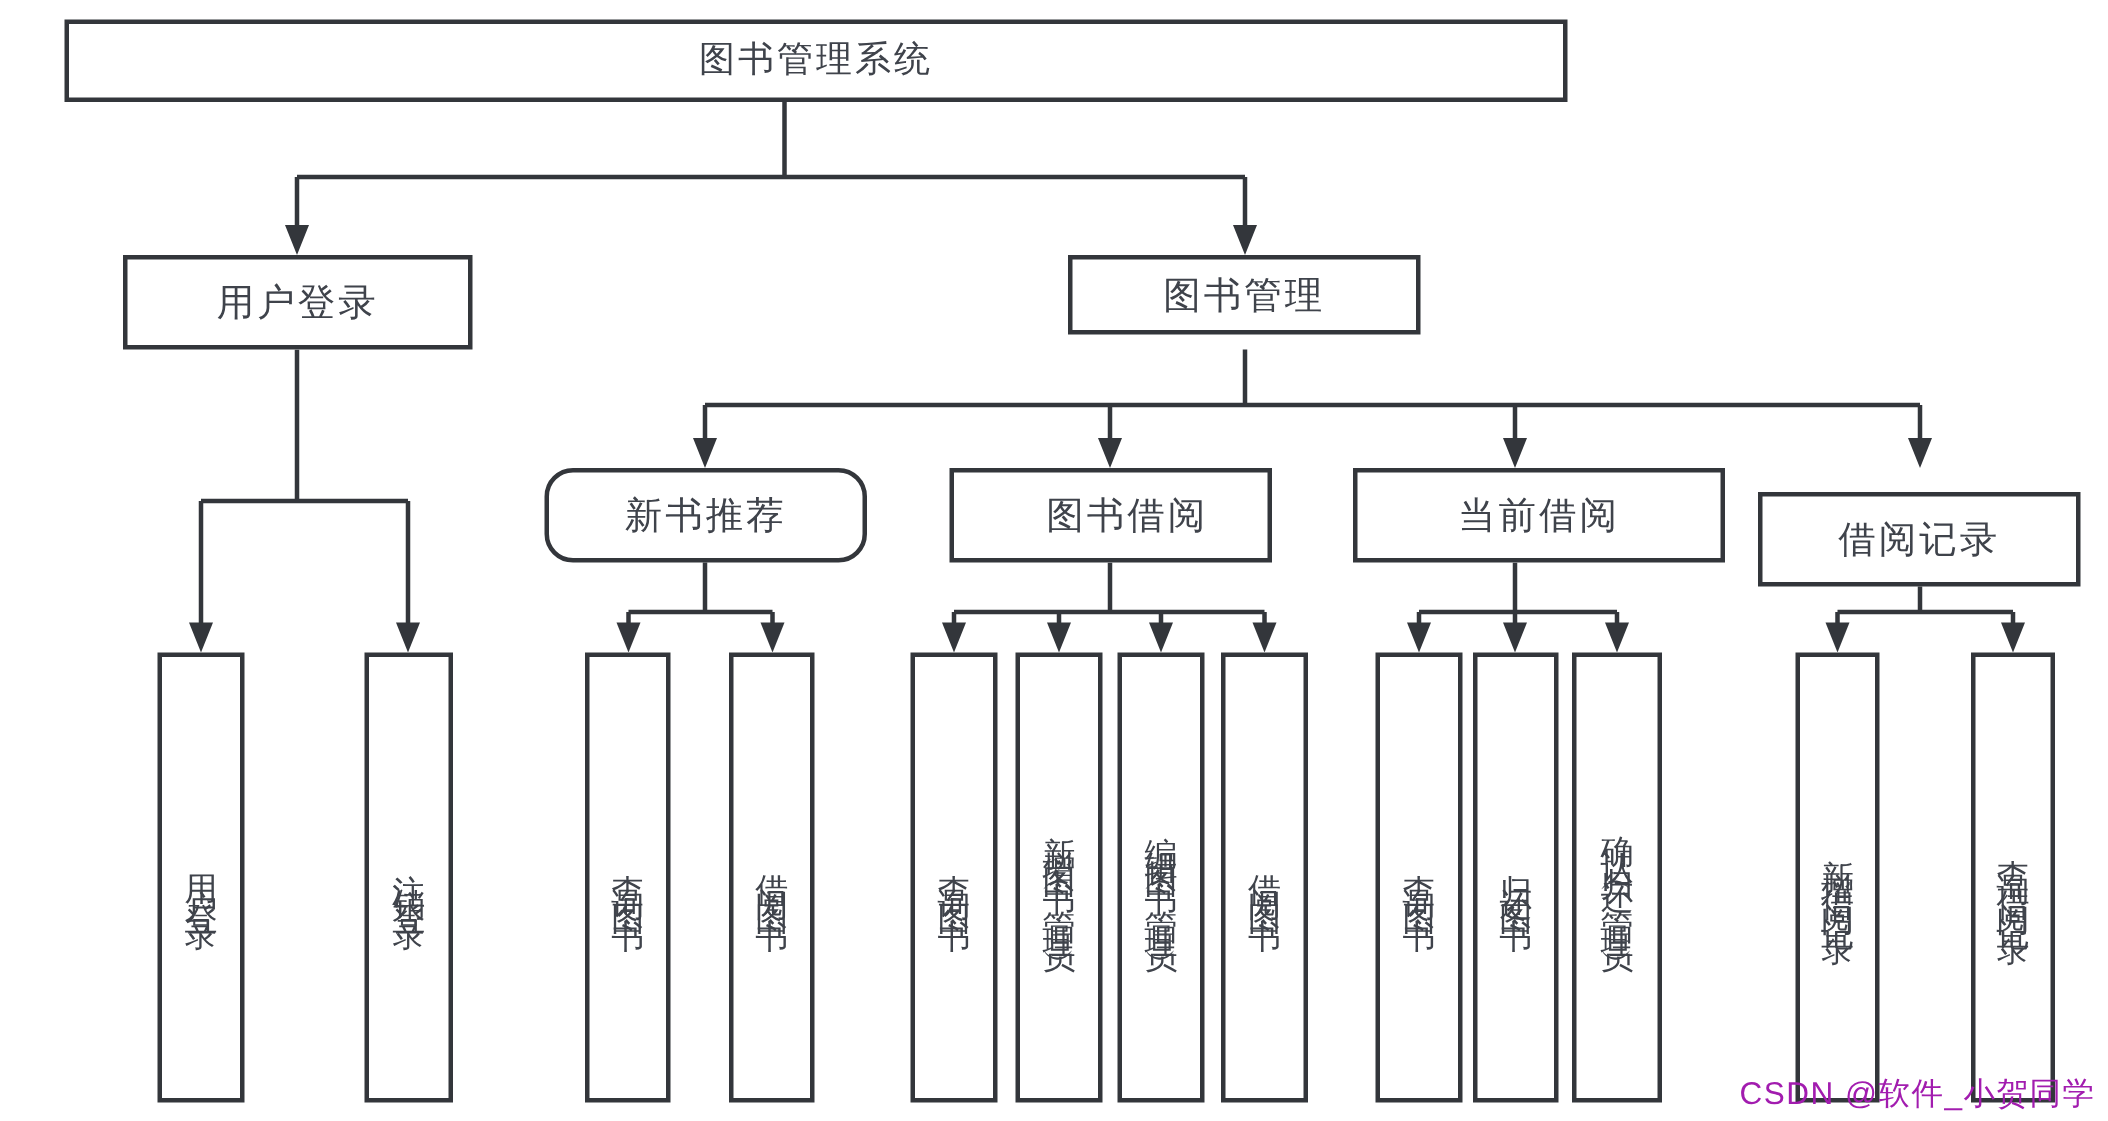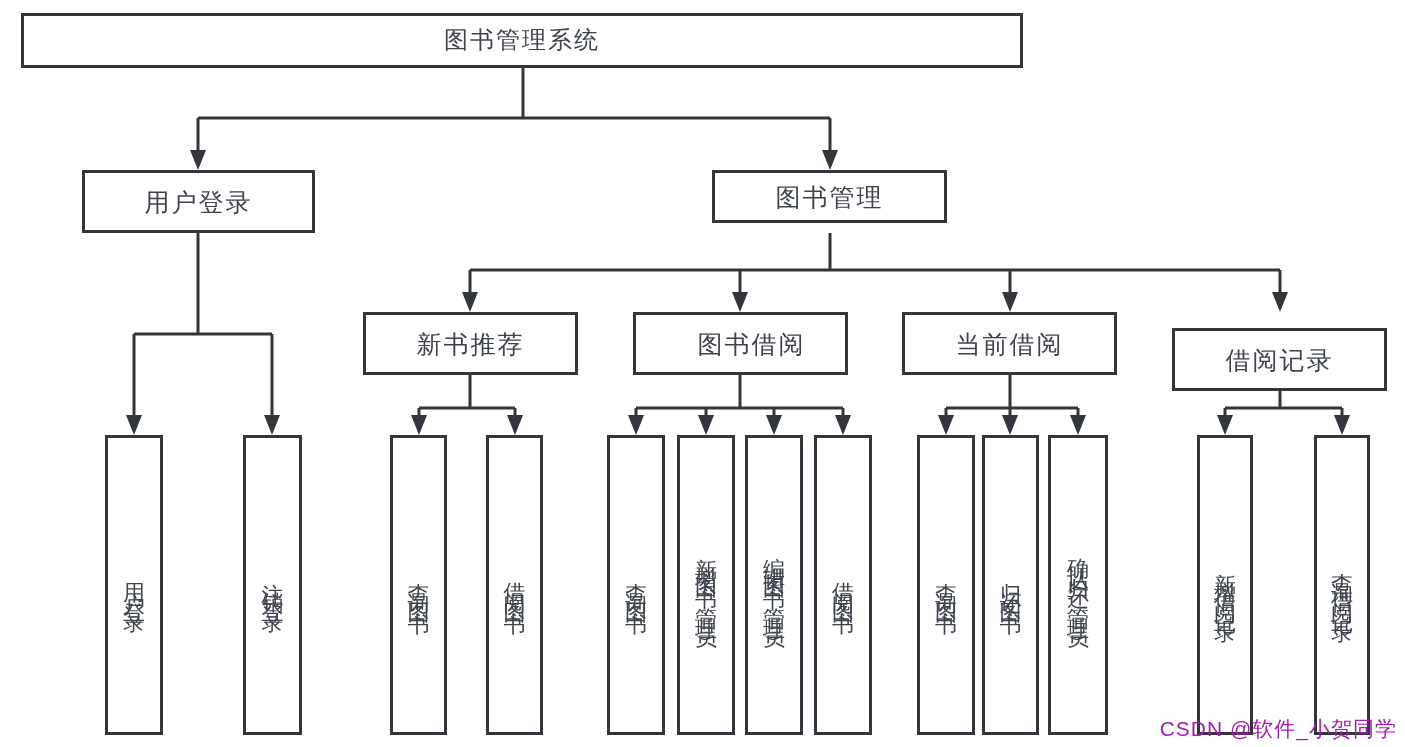--- a/index.html
+++ b/index.html
@@ -35,20 +35,21 @@
     text-align: center;
     line-height: 1.2;
   }
   .node.h {
     font-size: 25px;
     letter-spacing: 2px;
   }
   .node.root {
     font-size: 24px;
     letter-spacing: 2px;
+    margin-left: 22px;
   }
   .node.leaf {
     writing-mode: vertical-rl;
     font-size: 22px;
     letter-spacing: 10px;
     line-height: 1;
   }
   #watermark {
     position: absolute;
     right: 8px;
@@ -110,23 +111,23 @@
       <polygon points="1217,415 1233,415 1225,435"></polygon>
       <polygon points="1334,415 1350,415 1342,435"></polygon>
     </g>
   </svg>
 
   <div class="node root" style="left:21px; top:13px; width:1002px; height:55px;">图书管理系统</div>
 
   <div class="node h" style="left:82px; top:170px; width:233px; height:63px;">用户登录</div>
   <div class="node h" style="left:712px; top:170px; width:235px; height:53px;">图书管理</div>
 
-  <div class="node h" style="left:363px; top:312px; width:215px; height:63px;">新书推荐</div>
+  <div class="node h" style="left:363px; top:312px; width:215px; height:63px;border-radius:19px;">新书推荐</div>
   <div class="node h" style="left:633px; top:312px; width:215px; height:63px;padding-left:22px;">图书借阅</div>
-  <div class="node h" style="left:902px; top:312px; width:215px; height:63px;">当前借阅</div>
+  <div class="node h" style="left:902px; top:312px; width:248px; height:63px;">当前借阅</div>
   <div class="node h" style="left:1172px; top:328px; width:215px; height:63px;">借阅记录</div>
 
   <div class="node leaf" style="left:105px; top:435px; width:58px; height:300px;">用户登录</div>
   <div class="node leaf" style="left:243px; top:435px; width:59px; height:300px;">注销登录</div>
 
   <div class="node leaf" style="left:390px; top:435px; width:57px; height:300px;">查询图书</div>
   <div class="node leaf" style="left:486px; top:435px; width:57px; height:300px;">借阅图书</div>
 
   <div class="node leaf" style="left:607px; top:435px; width:58px; height:300px;">查询图书</div>
   <div class="node leaf" style="left:677px; top:435px; width:58px; height:300px;">新增图书（管理员）</div>

